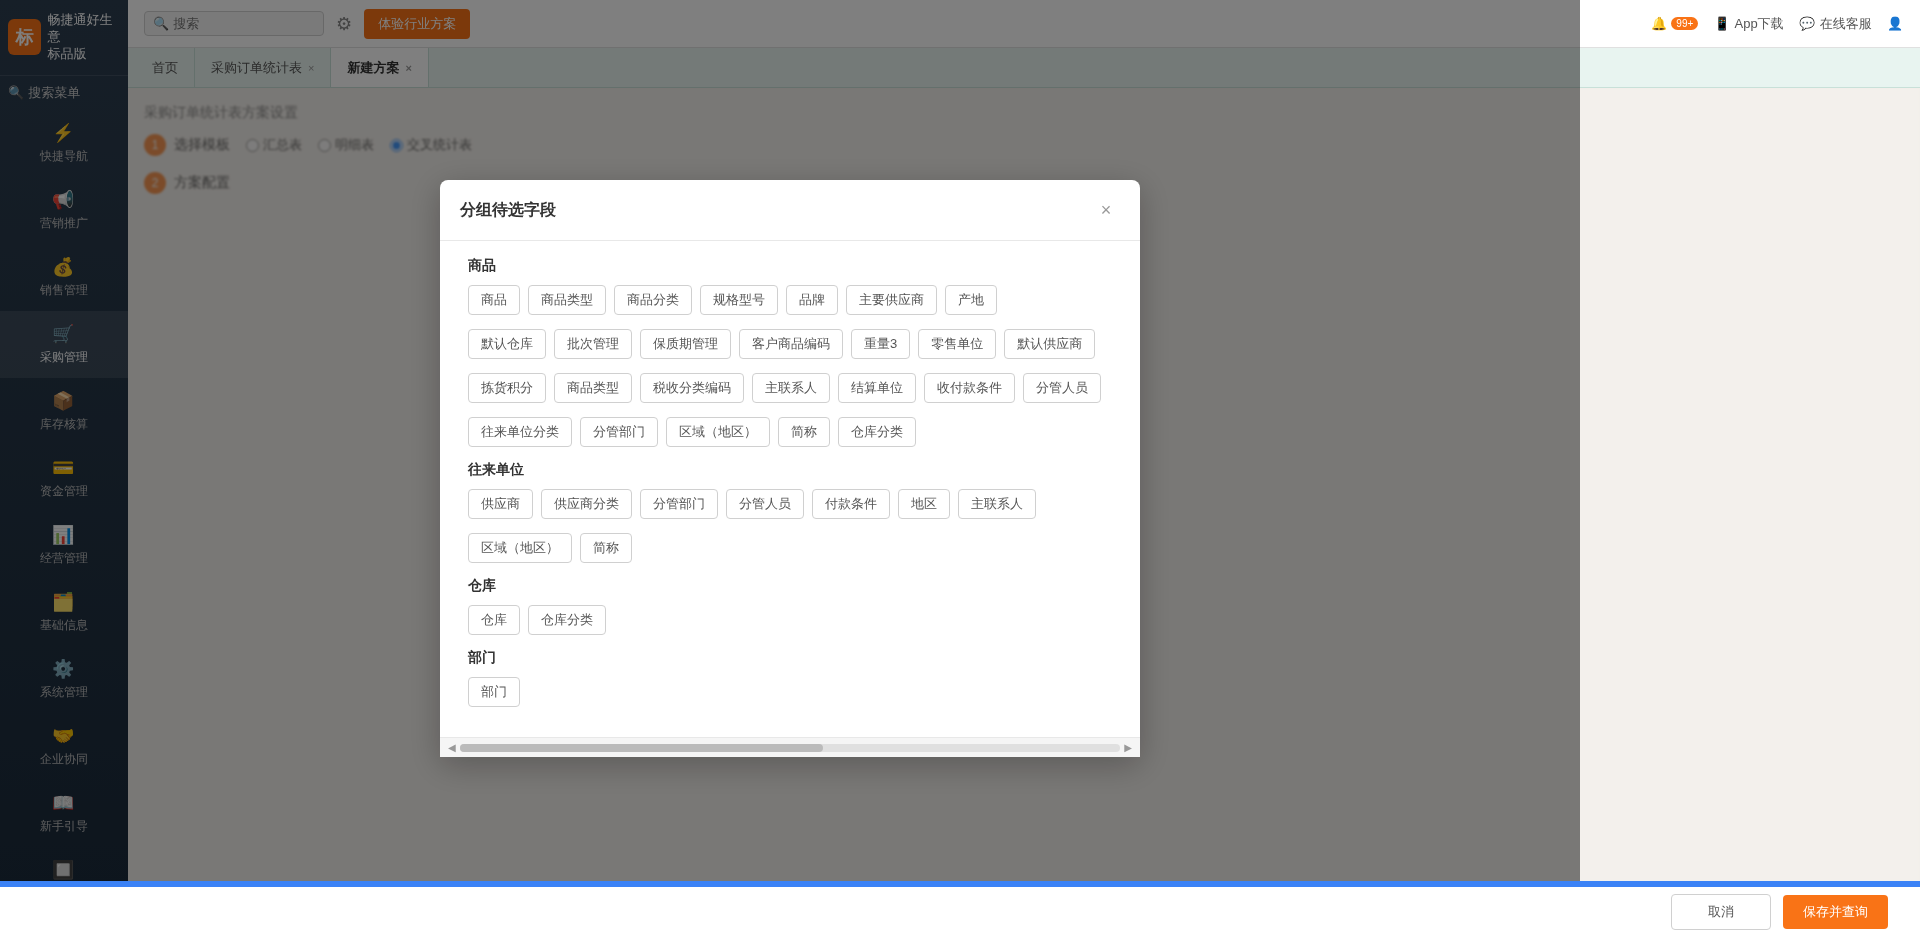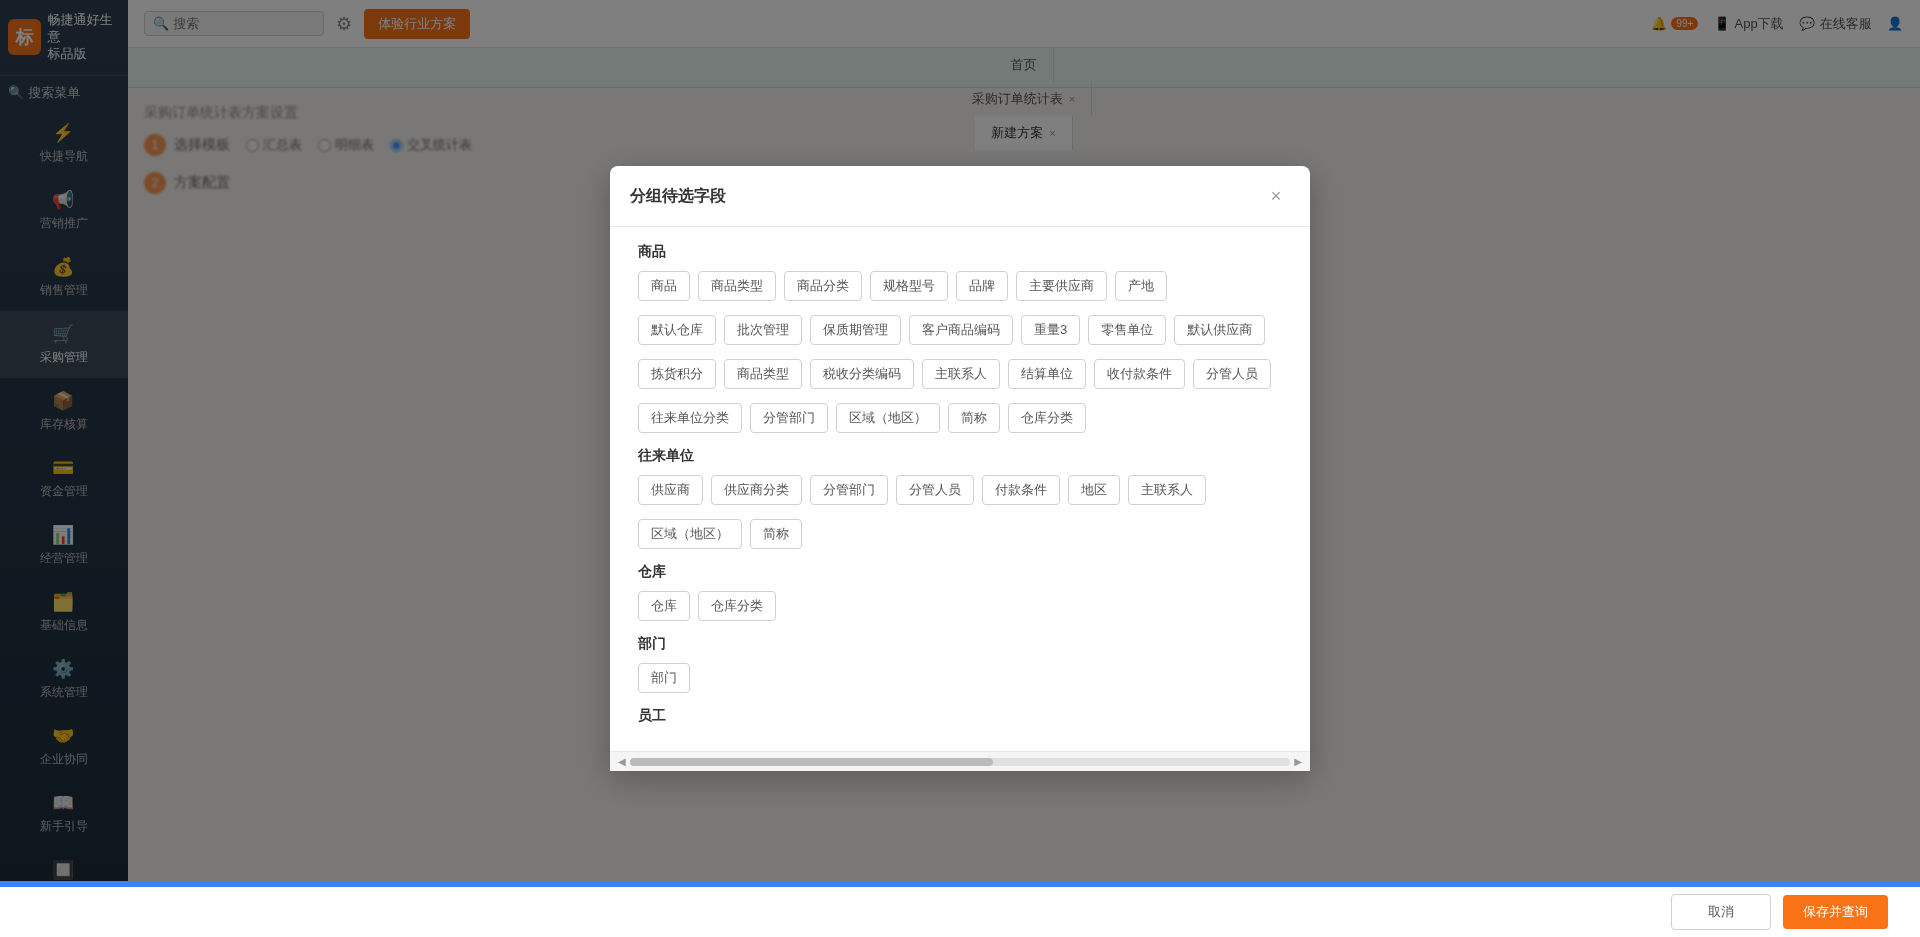--- a/index.html
+++ b/index.html
@@ -58,28 +58,28 @@
     }
     .header-btn.orange { background: #f97316; color: white; }
     .header-right { margin-left: auto; display: flex; align-items: center; gap: 16px; color: #555; font-size: 13px; }
     .header-right .item { display: flex; align-items: center; gap: 4px; cursor: pointer; }
     .badge { background: #f97316; color: white; border-radius: 10px; padding: 1px 5px; font-size: 10px; }
 
     
     .tabbar {
       position: fixed; left: 128px; top: 48px; right: 0; height: 40px;
       background: #e8f4f0; display: flex; align-items: center; z-index: 98;
-      padding: 0 8px; gap: 0; border-bottom: 1px solid #c8e0d8; flex-direction: column;
+      padding: 0 8px; gap: 0; border-bottom: 1px solid #c8e0d8;
     }
     .tab {
       padding: 8px 16px; cursor: pointer; font-size: 13px; color: #555;
       border-right: 1px solid #c8e0d8; display: flex; align-items: center; gap: 6px;
       height: 100%; background: transparent;
     }
-    .tab.active { background: white; color: #333; font-weight: 400; }
+    .tab.active { background: white; color: #333; font-weight: 700; }
     .tab .close { color: #999; font-size: 11px; cursor: pointer; }
     .tab:first-child { font-weight: 500; }
 
     
     .main {
       position: fixed; left: 128px; top: 88px; right: 0; bottom: 0;
       background: #f0ede8; overflow: hidden;
     }
     .main-inner {
       padding: 16px; background: #f5f2ee; height: 100%;
@@ -87,21 +87,21 @@
     }
     .main-title { font-size: 14px; color: #666; margin-bottom: 12px; }
     .step-row { display: flex; align-items: center; gap: 8px; margin-bottom: 16px; }
     .step-num { background: #f97316; color: white; border-radius: 50%; width: 22px; height: 22px; display: flex; align-items: center; justify-content: center; font-size: 12px; }
     .step-label { font-size: 14px; font-weight: 500; color: #333; }
     .radio-group { display: flex; gap: 16px; align-items: center; margin-left: 8px; }
     .radio-group label { display: flex; align-items: center; gap: 4px; font-size: 13px; cursor: pointer; }
 
     
     .modal-overlay {
-      position: fixed; left: 0; top: 0; width: 1920px; height: 937px;
+      position: fixed; left: 0; top: 0; width: 1580px; height: 937px;
       background: rgba(0,0,0,0.5); z-index: 200; display: flex;
       align-items: center; justify-content: center;
     }
     .modal {
       background: white; border-radius: 8px; width: 700px; max-height: 620px;
       display: flex; flex-direction: column; box-shadow: 0 8px 32px rgba(0,0,0,0.25);
       position: relative;
     }
     .modal-header {
       padding: 16px 20px; border-bottom: 1px solid #e8e8e8;
@@ -354,21 +354,20 @@
       <div class="tags-row">
         <div class="tag">仓库</div>
         <div class="tag">仓库分类</div>
       </div>
 
       <div class="section-title">部门</div>
       <div class="tags-row">
         <div class="tag">部门</div>
       </div>
 
-      <div class="section-title">员工</div>
 
     </div>
 
     <div style="padding: 4px 8px; background: #f5f5f5; border-top: 1px solid #e8e8e8; display: flex; align-items: center; gap: 4px;">
       <span style="color:#999; font-size:10px;">◀</span>
       <div style="flex:1; height:8px; background:#e0e0e0; border-radius:4px; position:relative;">
         <div style="position:absolute;left:0;top:0;width:55%;height:100%;background:#bbb;border-radius:4px;"></div>
       </div>
       <span style="color:#999; font-size:10px;">▶</span>
     </div>

